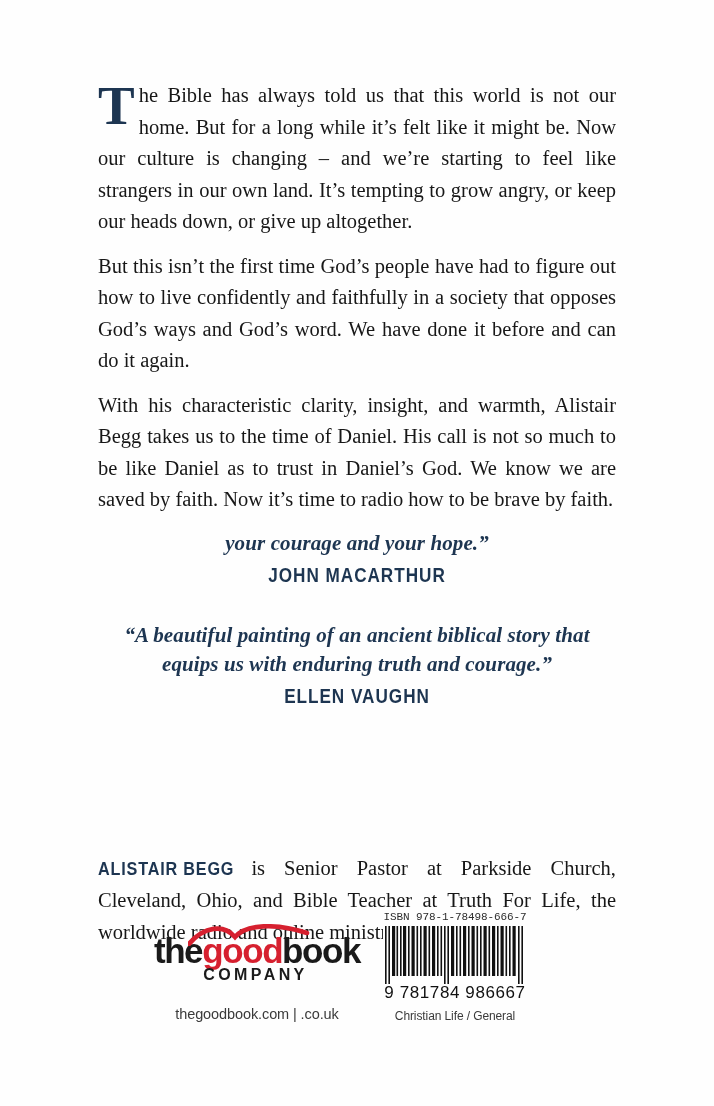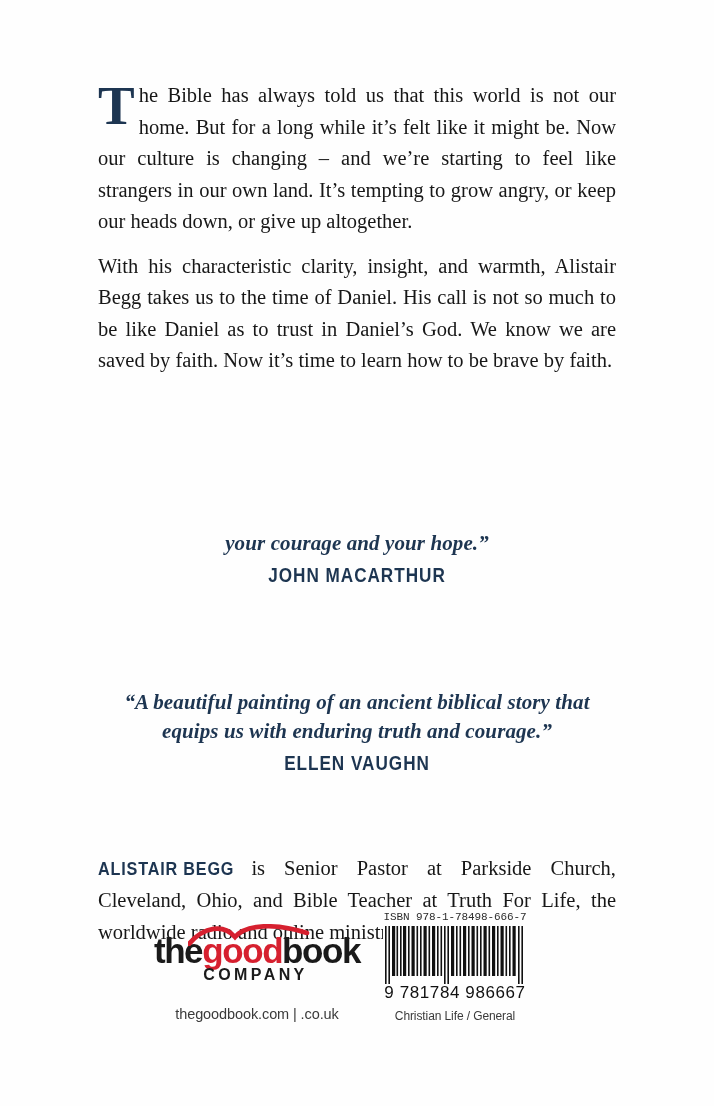--- a/index.html
+++ b/index.html
@@ -49,21 +49,21 @@
   }
 
   
   .endorse {
     position: absolute;
     left: 98px;
     width: 518px;
     text-align: center;
   }
   .endorse-1 { top: 529px; }
-  .endorse-2 { top: 688px; }
+  .endorse-2 { top: 621px; }
 
   .quote-text {
     font-family: "Liberation Serif", serif;
     font-style: italic;
     font-weight: 700;
     font-size: 21px;
     line-height: 29px;
     color: #1d3551;
     letter-spacing: 0.1px;
     margin: 0;
@@ -196,22 +196,23 @@
 <body>
 
 <div class="page">
 
   <div class="body-block">
 
     <p class="para first">
       <span class="dropcap">T</span><span>he Bible has always told us that this world is not our home. But for a long while it’s felt like it might be. Now our culture is changing – and we’re starting to feel like strangers in our own land. It’s tempting to grow angry, or keep our heads down, or give up altogether.</span>
     </p>
 
-
-    <p class="para">With his characteristic clarity, insight, and warmth, Alistair Begg takes us to the time of Daniel. His call is not so much to be like Daniel as to trust in Daniel’s God. We know we are saved by faith. Now it’s time to learn how to be brave by faith.</p>
+    <p class="para">But this isn’t the first time God’s people have had to figure out how to live confidently and faithfully in a society that opposes God’s ways and God’s word. We have done it before and can do it again.</p>
+
+    <p class="para">With his characteristic clarity, insight, and warmth, Alistair Begg takes us to the time of Daniel. His call is not so much to be like Daniel as to trust in Daniel’s God. We know we are saved by faith. Now it’s time to radio how to be brave by faith.</p>
   </div>
 
   <div class="endorse endorse-1">
     <div class="quote-text">
       <span class="ln">your courage and your hope.”</span>
     </div>
     <div class="quote-attrib">JOHN MACARTHUR</div>
   </div>
 
   <div class="endorse endorse-2">

